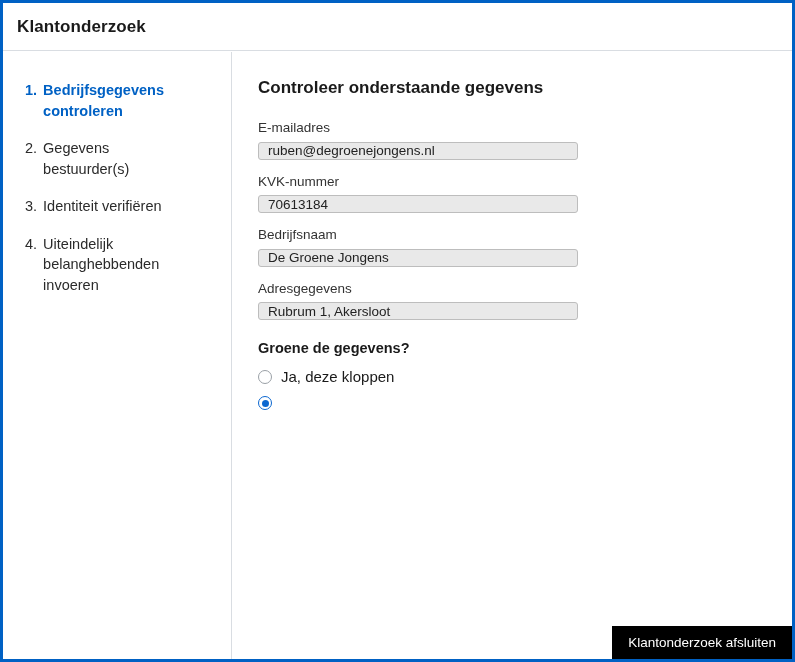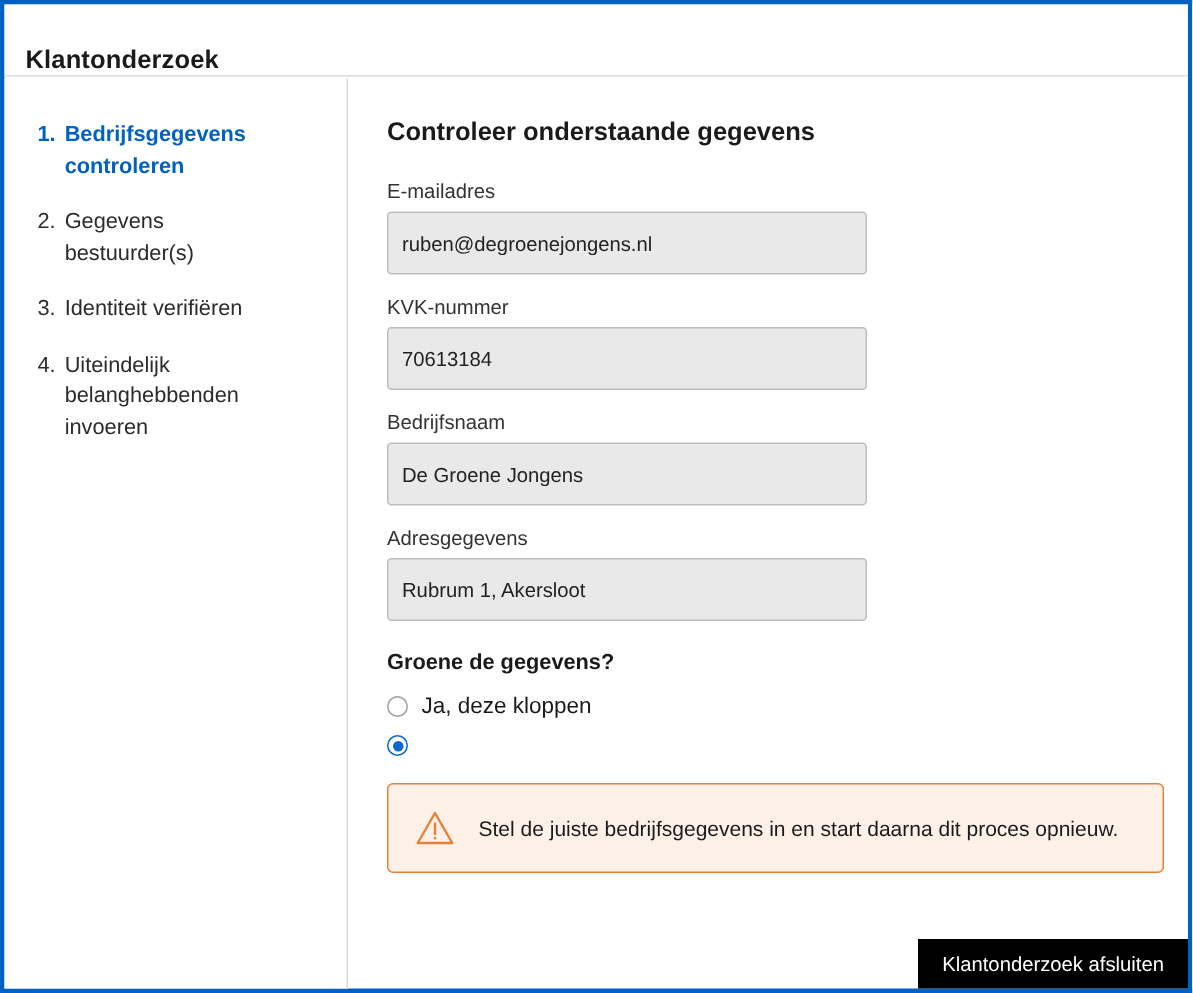--- a/index.html
+++ b/index.html
@@ -47,21 +47,21 @@
 
   .header {
     position: absolute;
     top: 3px;
     left: 3px;
     right: 3px;
     height: 48px;
     border-bottom: 1px solid #d9dde2;
     box-sizing: border-box;
     display: flex;
-    align-items: flex-end;
+    align-items: center;
     background: #ffffff;
   }
   .header-title {
     font-size: 17px;
     font-weight: bold;
     color: #1a1a1a;
     padding-left: 14px;
     letter-spacing: 0.1px;
   }
 
@@ -119,21 +119,21 @@
     margin-bottom: 14px;
   }
   .field-label {
     font-size: 13.5px;
     color: #333333;
     margin-bottom: 6px;
     display: block;
   }
   .field-input {
     width: 320px;
-    height: 42px;
+    height: 18px;
     box-sizing: border-box;
     background: #e9e9e9;
     border: 1px solid #bdbdbd;
     border-radius: 3px;
     font-size: 13.5px;
     color: #222222;
     padding: 0 9px;
     font-family: "Liberation Sans", sans-serif;
   }
   .field-input:disabled {
@@ -278,27 +278,17 @@
       <div class="question">Groene de gegevens?</div>
 
       <div class="radio-row">
         <span class="radio"></span>
         <span class="radio-label">Ja, deze kloppen</span>
       </div>
       <div class="radio-row">
         <span class="radio checked"></span>
       </div>
 
-      <div class="alert">
-        <span class="alert-icon">
-          <svg width="26" height="26" viewBox="0 0 26 26" aria-hidden="true">
-            <path d="M13 3 L24.5 23 L1.5 23 Z" fill="none" stroke="#e8803a" stroke-width="1.6" stroke-linejoin="round"></path>
-            <line x1="13" y1="10" x2="13" y2="17" stroke="#e8803a" stroke-width="1.6" stroke-linecap="round"></line>
-            <circle cx="13" cy="19.7" r="0.95" fill="#e8803a"></circle>
-          </svg>
-        </span>
-        <span class="alert-text">Stel de juiste bedrijfsgegevens in en start daarna dit proces opnieuw.</span>
-      </div>
     </main>
   </div>
 
   <button class="footer-btn">Klantonderzoek afsluiten</button>
 </div>
 
 </body></html>

